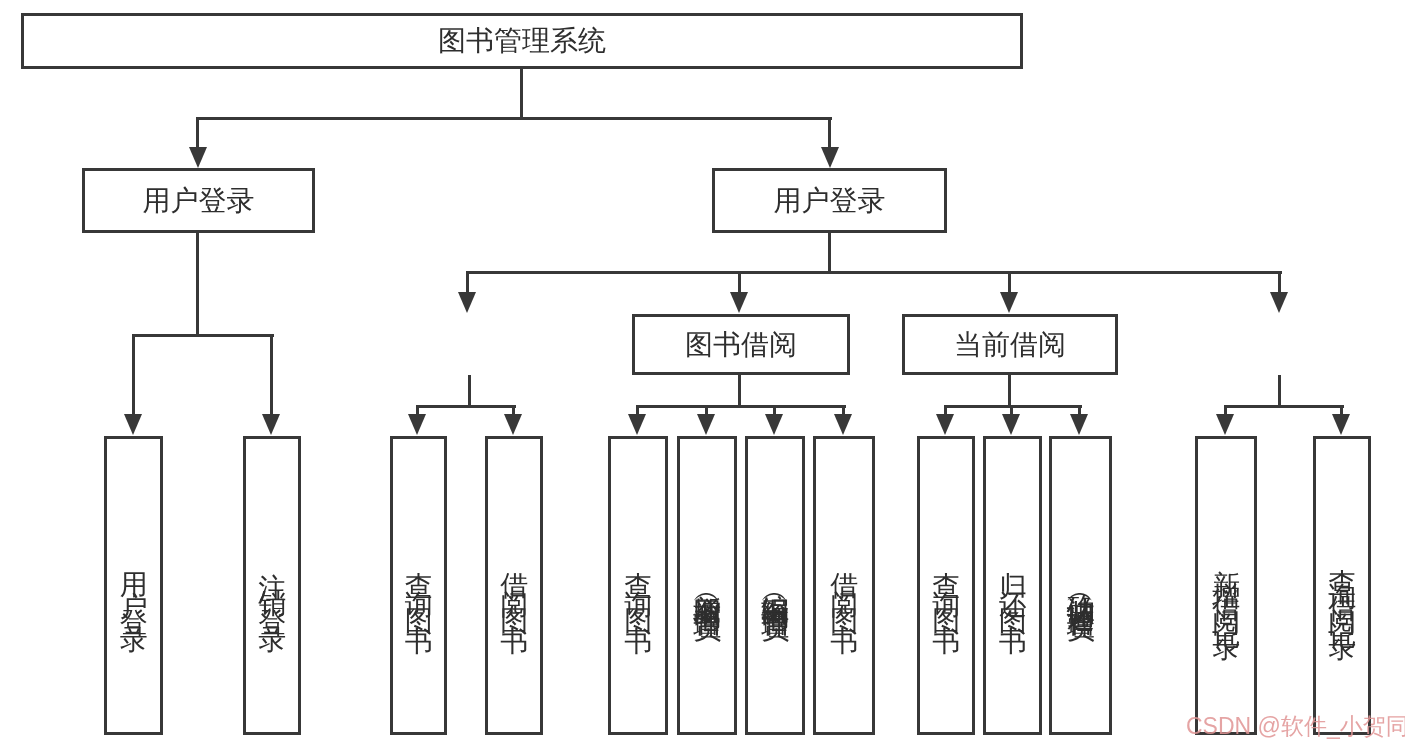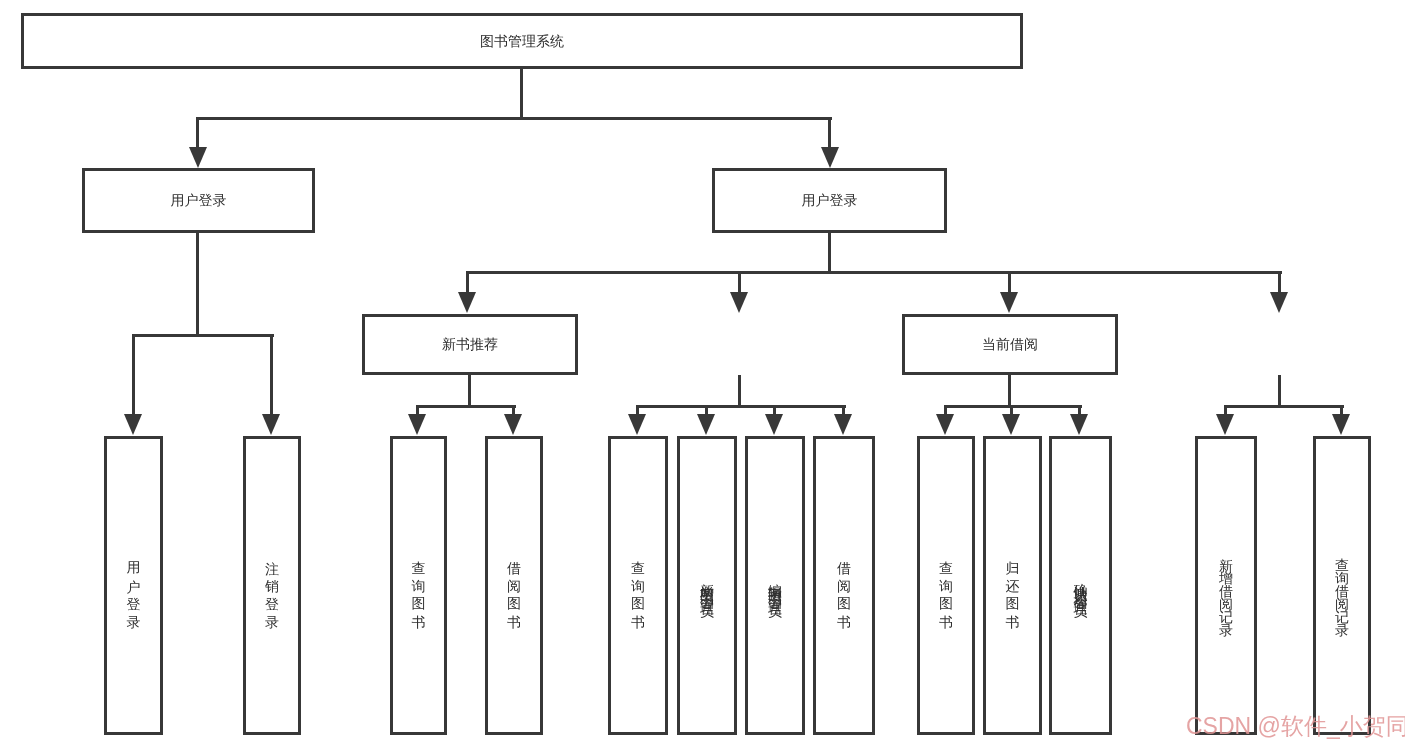--- a/index.html
+++ b/index.html
@@ -20,23 +20,24 @@
     position: absolute;
     box-sizing: border-box;
     border: 3px solid #383838;
     background: #ffffff;
     display: flex;
     align-items: center;
     justify-content: center;
     color: #2e2e2e;
   }
   .node span {
-    font-size: 14px;
+    font-size: 28px;
     line-height: 1.2;
     white-space: nowrap;
+    font-family: Liberation Serif, serif;
   }
   .node.v span {
     writing-mode: vertical-rl;
     text-orientation: mixed;
     white-space: normal;
   }
   .len4 { letter-spacing: 18px; }
   .len6 { letter-spacing: 13px; }
   .len9 { letter-spacing: 3px; }
   
@@ -136,22 +137,22 @@
     <span>图书管理系统</span>
   </div>
 
   <div class="node" style="left:82px;top:168px;width:233px;height:65px">
     <span>用户登录</span>
   </div>
   <div class="node" style="left:712px;top:168px;width:235px;height:65px">
     <span>用户登录</span>
   </div>
 
-  <div class="node" style="left:362px;top:314px;width:216px;height:61px">
-    <span>新书推荐</span>
+  <div class="node" style="left:632px;top:314px;width:218px;height:61px">
+    <span>图书借阅</span>
   </div>
   <div class="node" style="left:902px;top:314px;width:216px;height:61px">
     <span>当前借阅</span>
   </div>
 
   <div class="node v" style="left:104px;top:436px;width:59px;height:299px">
     <span class="len4">用户登录</span>
   </div>
   <div class="node v" style="left:243px;top:436px;width:58px;height:299px">
     <span class="len4">注销登录</span>

